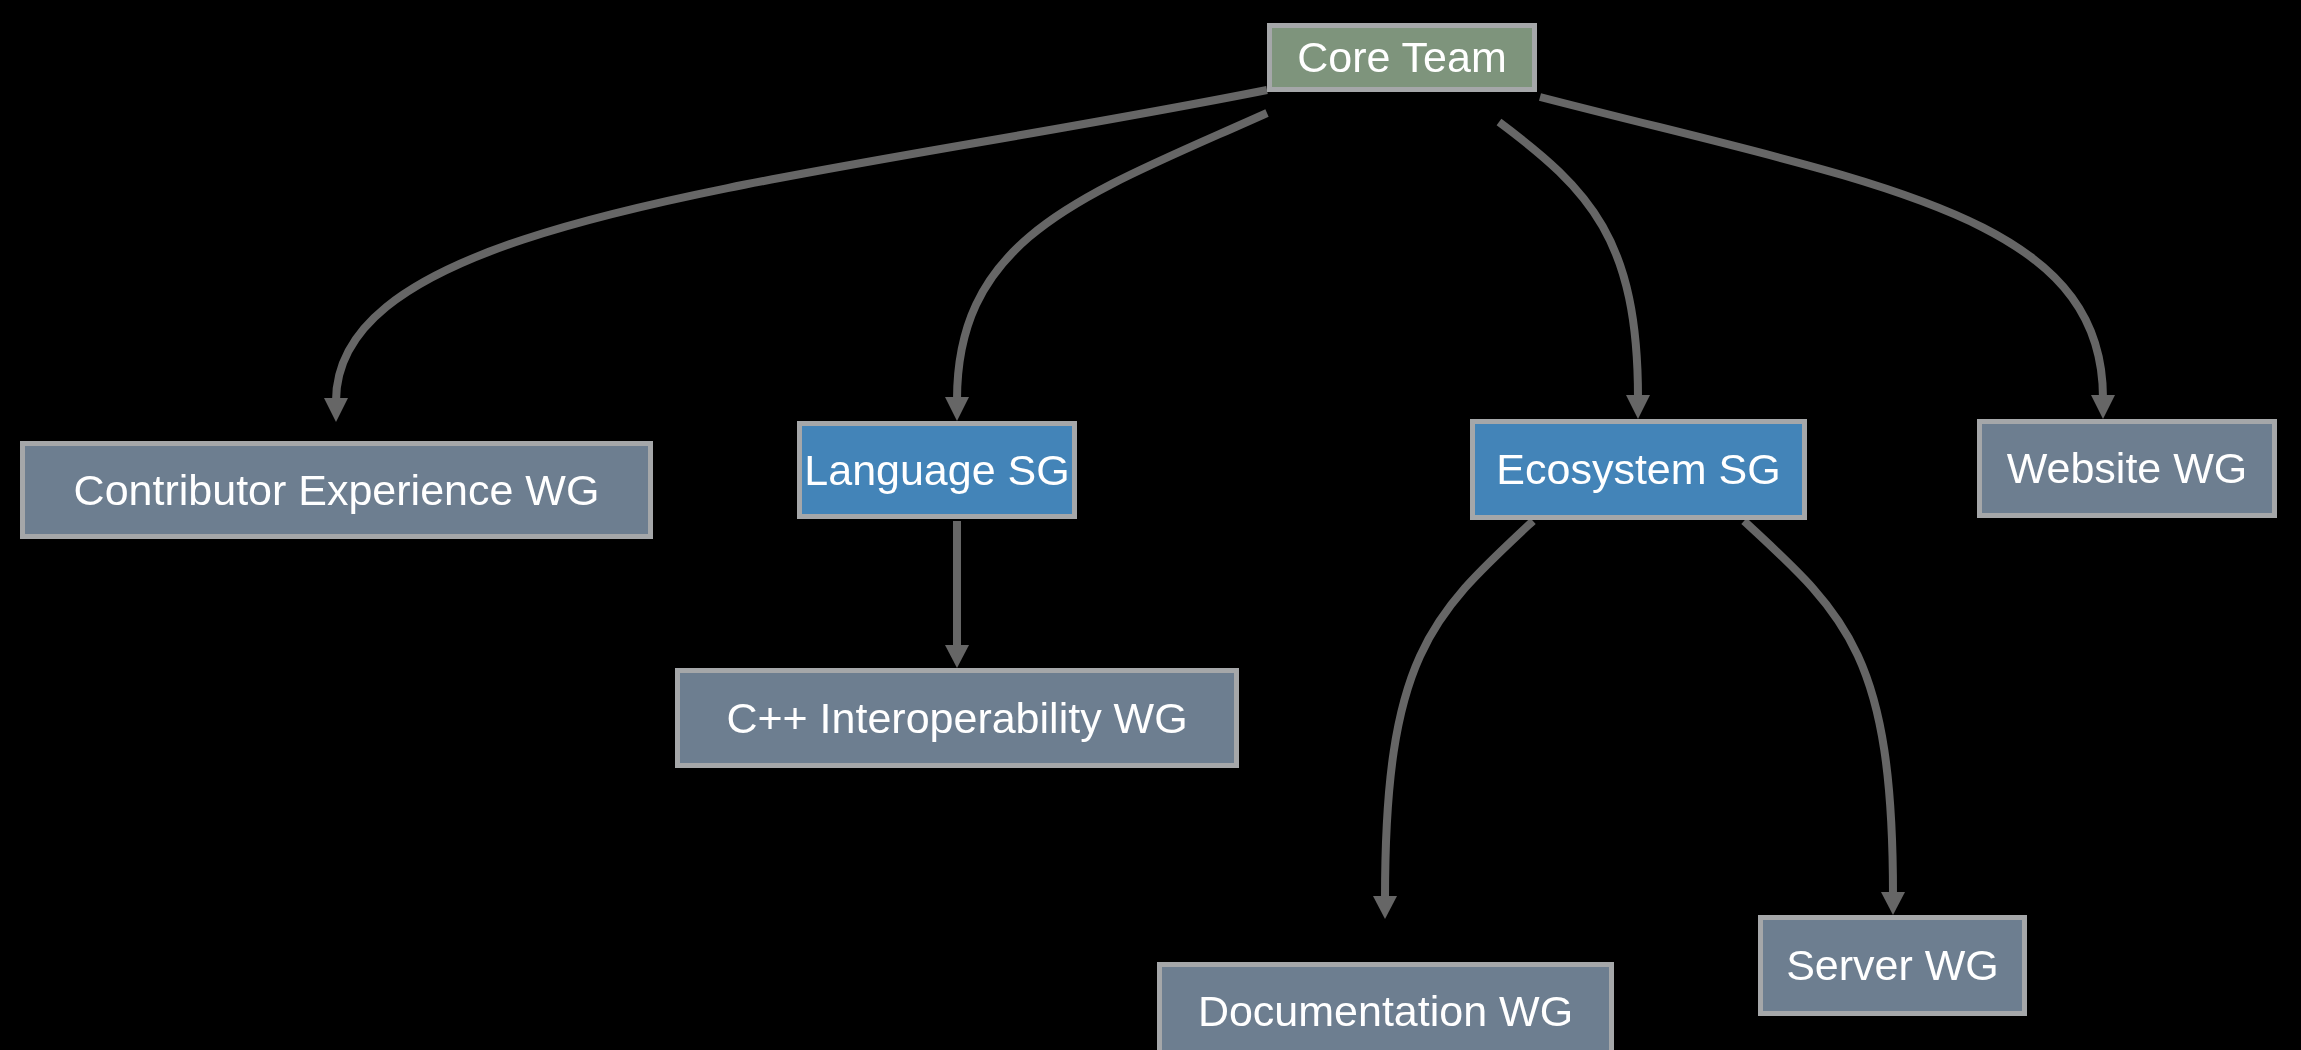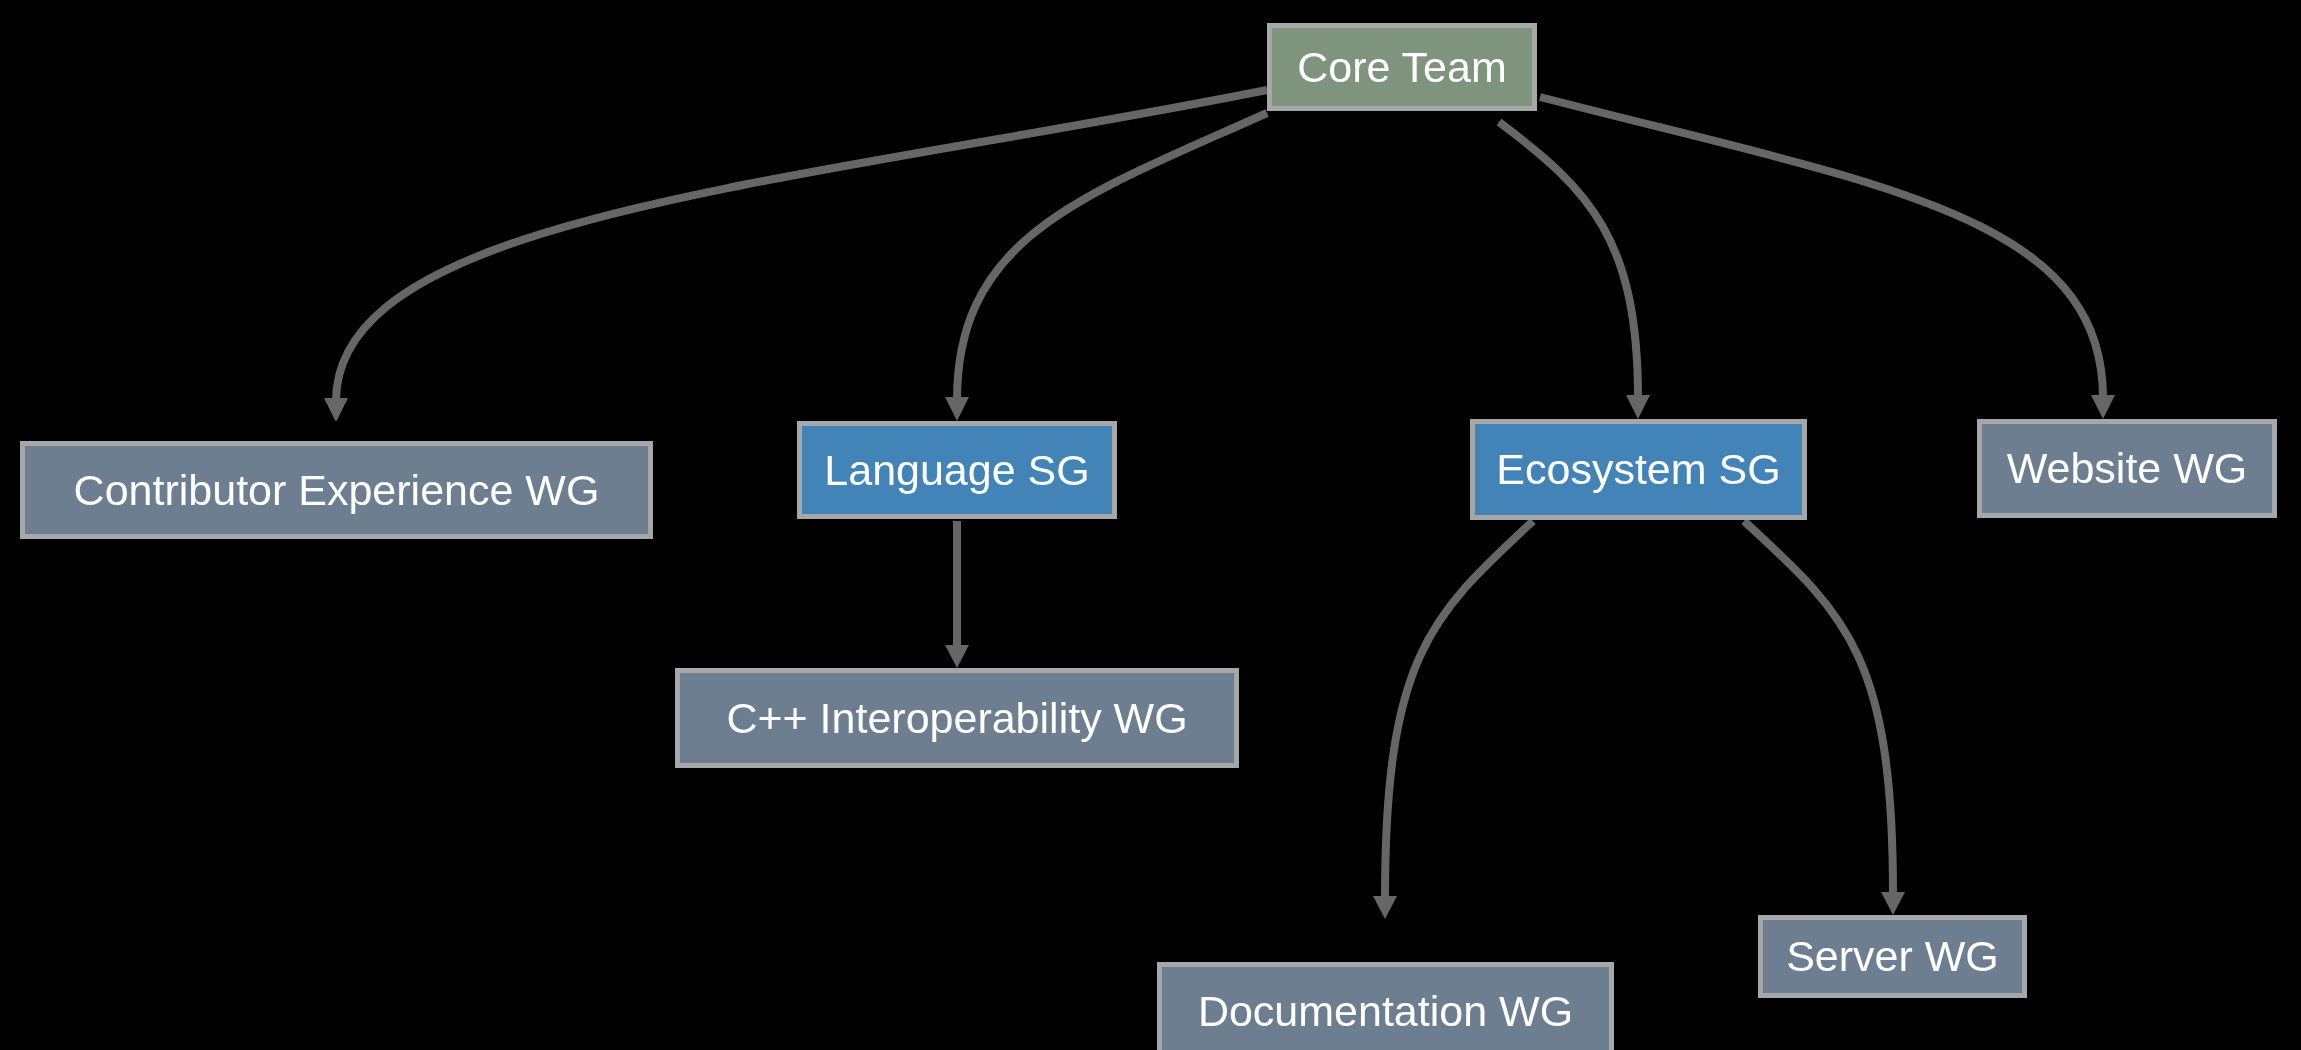--- a/index.html
+++ b/index.html
@@ -16,28 +16,28 @@
     box-sizing:border-box;
     border:5px solid var(--border,#a5a7a9);
     display:flex;align-items:center;justify-content:center;
     color:var(--text,#fff);
     font-size:43px;
     line-height:1;
     white-space:nowrap;
     text-align:center;
   }
   
-  #node-core-team      {left:1267px;top:23px; width:270px;height:88px;}
+  #node-core-team      {left:1267px;top:23px; width:270px;height:69px;}
   #node-contributor    {left:20px;  top:441px;width:633px;height:98px;}
-  #node-language       {left:797px; top:421px;width:320px;height:98px;}
+  #node-language       {left:797px; top:421px;width:280px;height:98px;}
   #node-ecosystem      {left:1470px;top:419px;width:337px;height:101px;}
   #node-website        {left:1953px;top:419px;width:300px;height:99px;margin-left:24px;}
   #node-cpp-interop    {left:675px; top:668px;width:564px;height:100px;}
   #node-documentation  {left:1157px;top:962px;width:457px;height:98px;}
-  #node-server         {left:1758px;top:915px;width:269px;height:83px;}
+  #node-server         {left:1758px;top:915px;width:269px;height:101px;}
 </style>
 </head>
 <body>
 
 <div id="canvas" style="--bg: #000000; --border: #a5a7a9; --text: #ffffff;">
 
   <svg id="edge-layer" viewBox="0 0 2301 1050" xmlns="http://www.w3.org/2000/svg">
     <g fill="none" stroke="#666666" stroke-width="8">
       <path d="M 1267 90 C 790 185 336 215 336 401"></path>
       <path d="M 1267 113 C 1085 195 957 235 957 400"></path>

